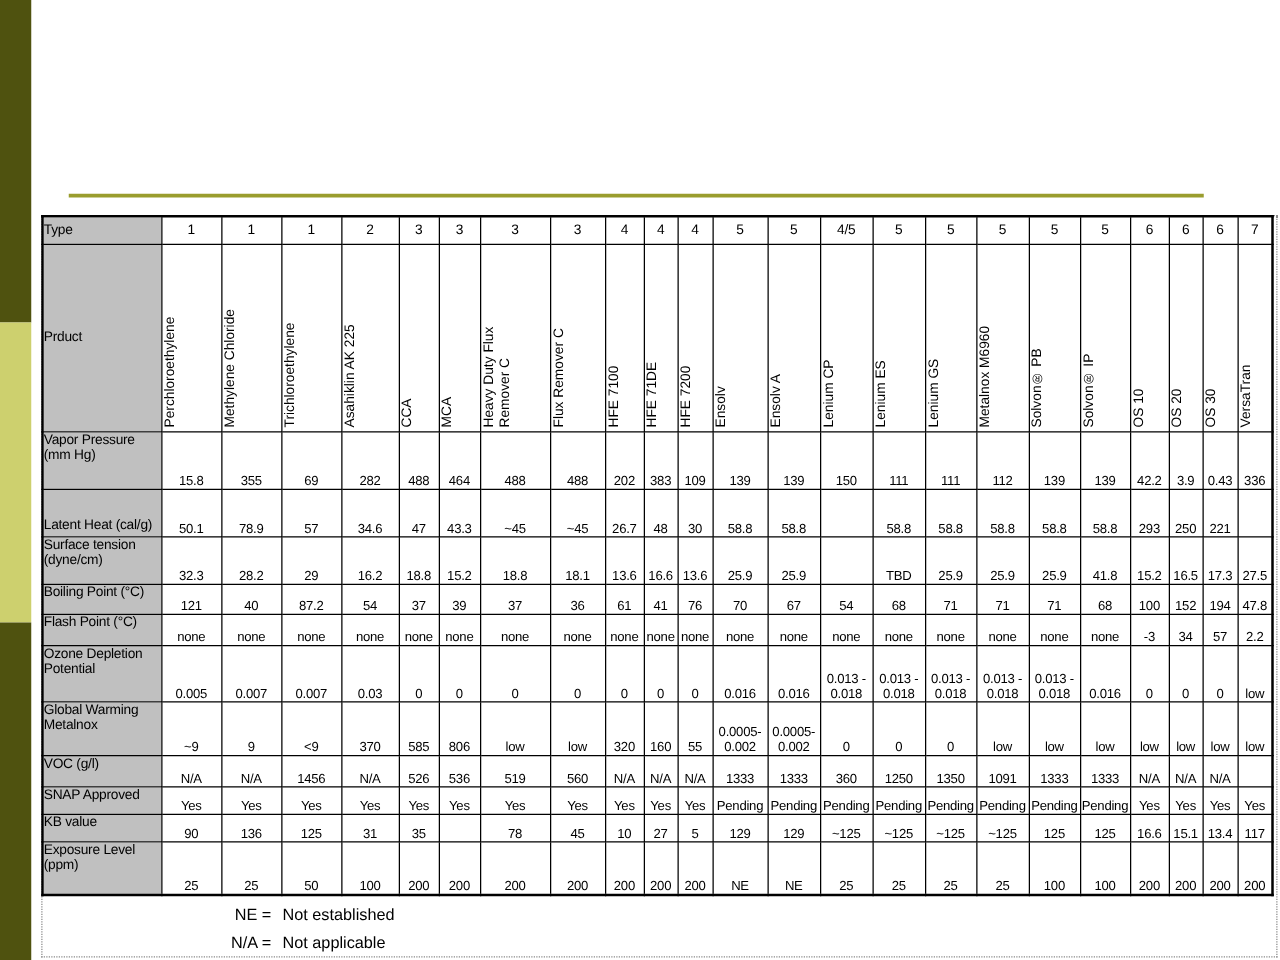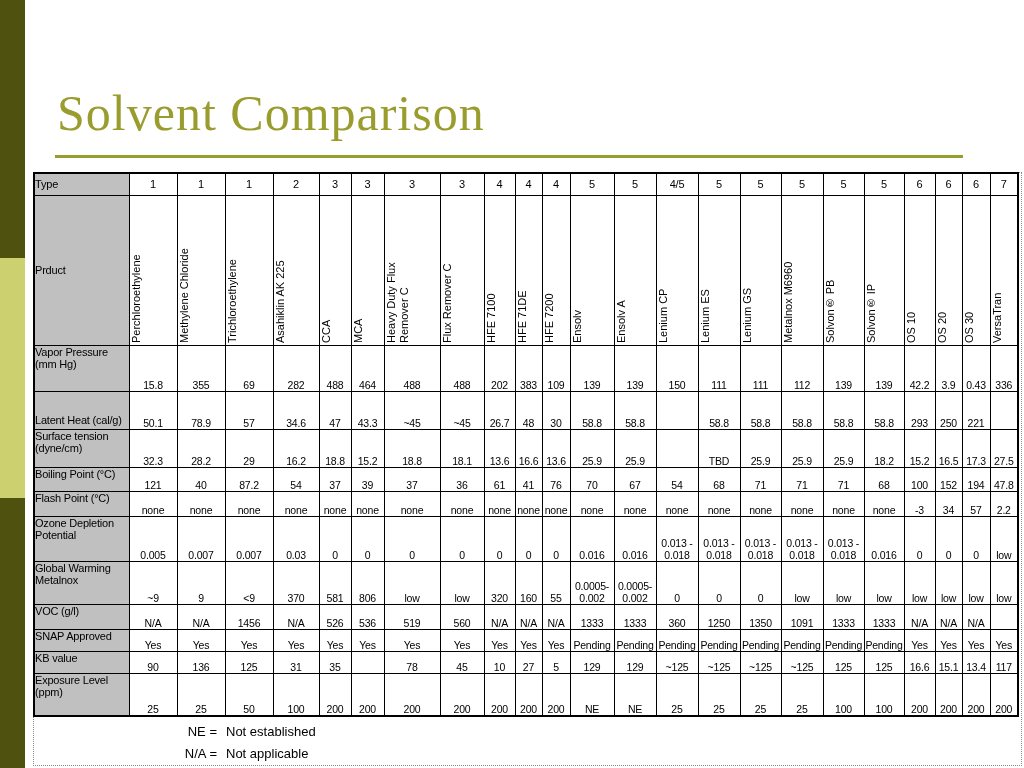--- a/index.html
+++ b/index.html
@@ -76,21 +76,20 @@
 <body>
 
 <div id="slide">
 
   <div class="sidebar">
     <div class="seg seg-dark1"></div>
     <div class="seg seg-light"></div>
     <div class="seg seg-dark2"></div>
   </div>
 
-  <div class="title">Solvent Comparison</div>
   <div class="title-rule"></div>
 
   <div class="content">
     <table class="solvent" id="solvent-table">
       <colgroup id="cols">
           <col style="width: 95px;">
           <col style="width: 48px;">
           <col style="width: 48px;">
           <col style="width: 48px;">
           <col style="width: 46px;">
@@ -235,21 +234,21 @@
             <td class="value-cell">13.6</td>
             <td class="value-cell">16.6</td>
             <td class="value-cell">13.6</td>
             <td class="value-cell">25.9</td>
             <td class="value-cell">25.9</td>
             <td class="value-cell"></td>
             <td class="value-cell">TBD</td>
             <td class="value-cell">25.9</td>
             <td class="value-cell">25.9</td>
             <td class="value-cell">25.9</td>
-            <td class="value-cell">18.2</td>
+            <td class="value-cell">41.8</td>
             <td class="value-cell">15.2</td>
             <td class="value-cell">16.5</td>
             <td class="value-cell">17.3</td>
             <td class="value-cell">27.5</td>
           </tr>
           <tr style="height: 24px;">
             <th class="row-label">Boiling Point (°C)</th>
             <td class="value-cell">121</td>
             <td class="value-cell">40</td>
             <td class="value-cell">87.2</td>
@@ -327,21 +326,21 @@
             <td class="value-cell">0</td>
             <td class="value-cell">low</td>
           </tr>
           <tr style="height: 43px;">
             <th class="row-label">Global Warming
 Metalnox</th>
             <td class="value-cell">~9</td>
             <td class="value-cell">9</td>
             <td class="value-cell">&lt;9</td>
             <td class="value-cell">370</td>
-            <td class="value-cell">581</td>
+            <td class="value-cell">585</td>
             <td class="value-cell">806</td>
             <td class="value-cell">low</td>
             <td class="value-cell">low</td>
             <td class="value-cell">320</td>
             <td class="value-cell">160</td>
             <td class="value-cell">55</td>
             <td class="value-cell">0.0005- 0.002</td>
             <td class="value-cell">0.0005- 0.002</td>
             <td class="value-cell">0</td>
             <td class="value-cell">0</td>

